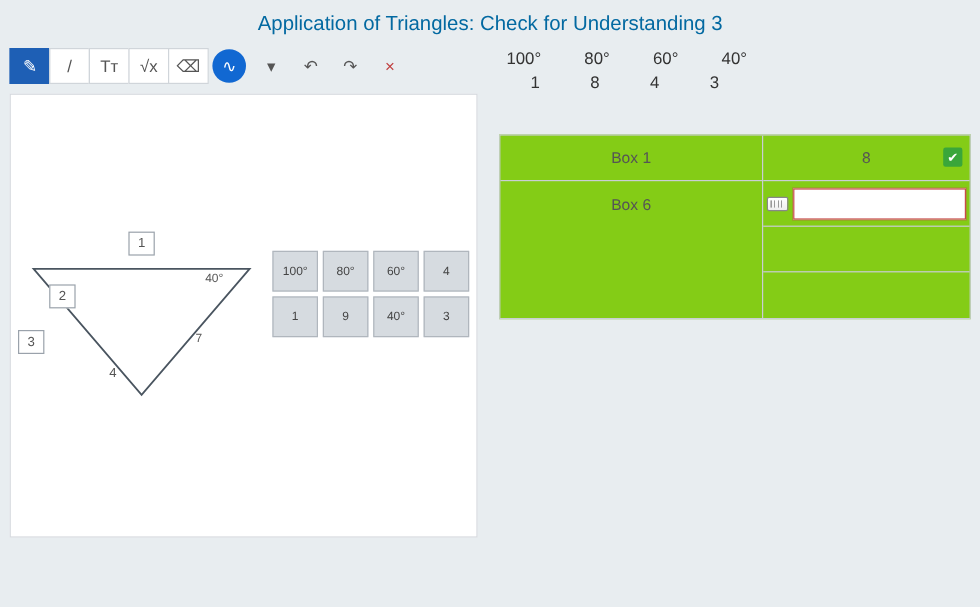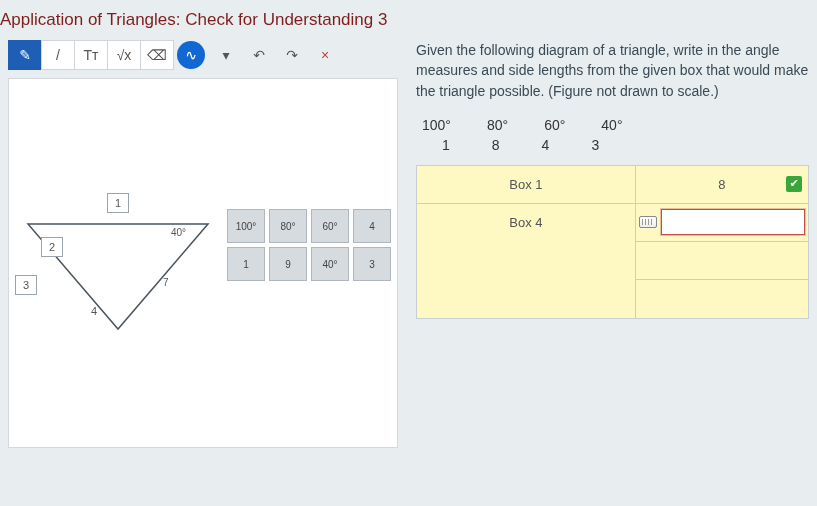--- a/index.html
+++ b/index.html
@@ -5,23 +5,24 @@
     * { box-sizing: border-box; margin: 0; padding: 0; }
     body {
       font-family: -apple-system, BlinkMacSystemFont, "Segoe UI", Arial, sans-serif;
       background: #e8edf0;
       width: 817px;
       height: 506px;
       overflow: hidden;
       color: #333;
     }
     .page-title {
+      text-align: center;
       font-size: 17px;
       font-weight: 400;
-      color: #7f1d1d;
+      color: #0369a1;
       padding: 10px 0 8px;
     }
     .main-row {
       display: flex;
       gap: 10px;
       padding: 0 8px;
     }
     .toolbar {
       display: flex;
       gap: 0;
@@ -75,21 +76,22 @@
     .options {
       font-size: 14px;
       color: #333;
       padding-bottom: 10px;
     }
     .opt-row { display: flex; gap: 36px; padding: 2px 6px; }
     .opt-row2 { display: flex; gap: 42px; padding: 2px 26px; }
     .answer-table {
       display: flex;
       border: 1px solid #c9ced4;
-      background: #fef9c3;
+      background: #84cc16;
+      margin-top: 24px;
     }
     .at-col { flex: 1; }
     .at-col.left { flex: 0 0 56%; border-right: 1px solid #c9ced4; }
     .at-cell {
       height: 38px;
       display: flex;
       align-items: center;
       justify-content: center;
       border-bottom: 1px solid #c9ced4;
       font-size: 13px;
@@ -200,41 +202,40 @@
         <div class="drag-tile">4</div>
         <div class="drag-tile">1</div>
         <div class="drag-tile">9</div>
         <div class="drag-tile">40°</div>
         <div class="drag-tile">3</div>
       </div>
     </div>
   </div>
 
   <div class="right-col">
-    <div class="instructions">Given the following diagram of a triangle, write in the angle measures and side lengths from the given box that would make the triangle possible. (Figure not drawn to scale.)</div>
 
     <div class="options">
       <div class="opt-row">
         <span>100°</span>
         <span>80°</span>
         <span>60°</span>
         <span>40°</span>
       </div>
       <div class="opt-row2">
         <span>1</span>
         <span>8</span>
         <span>4</span>
         <span>3</span>
       </div>
     </div>
 
     <div class="answer-table">
       <div class="at-col left">
         <div class="at-cell">Box 1</div>
-        <div class="at-cell">Box 4</div>
+        <div class="at-cell">Box 6</div>
       </div>
       <div class="at-col">
         <div class="at-cell">
           <span style="flex:1; text-align:center;">8</span>
           <div class="check">✔</div>
         </div>
         <div class="at-cell">
           <span class="kb-icon"></span>
           <input class="at-input active" value="" style="">
         </div>

